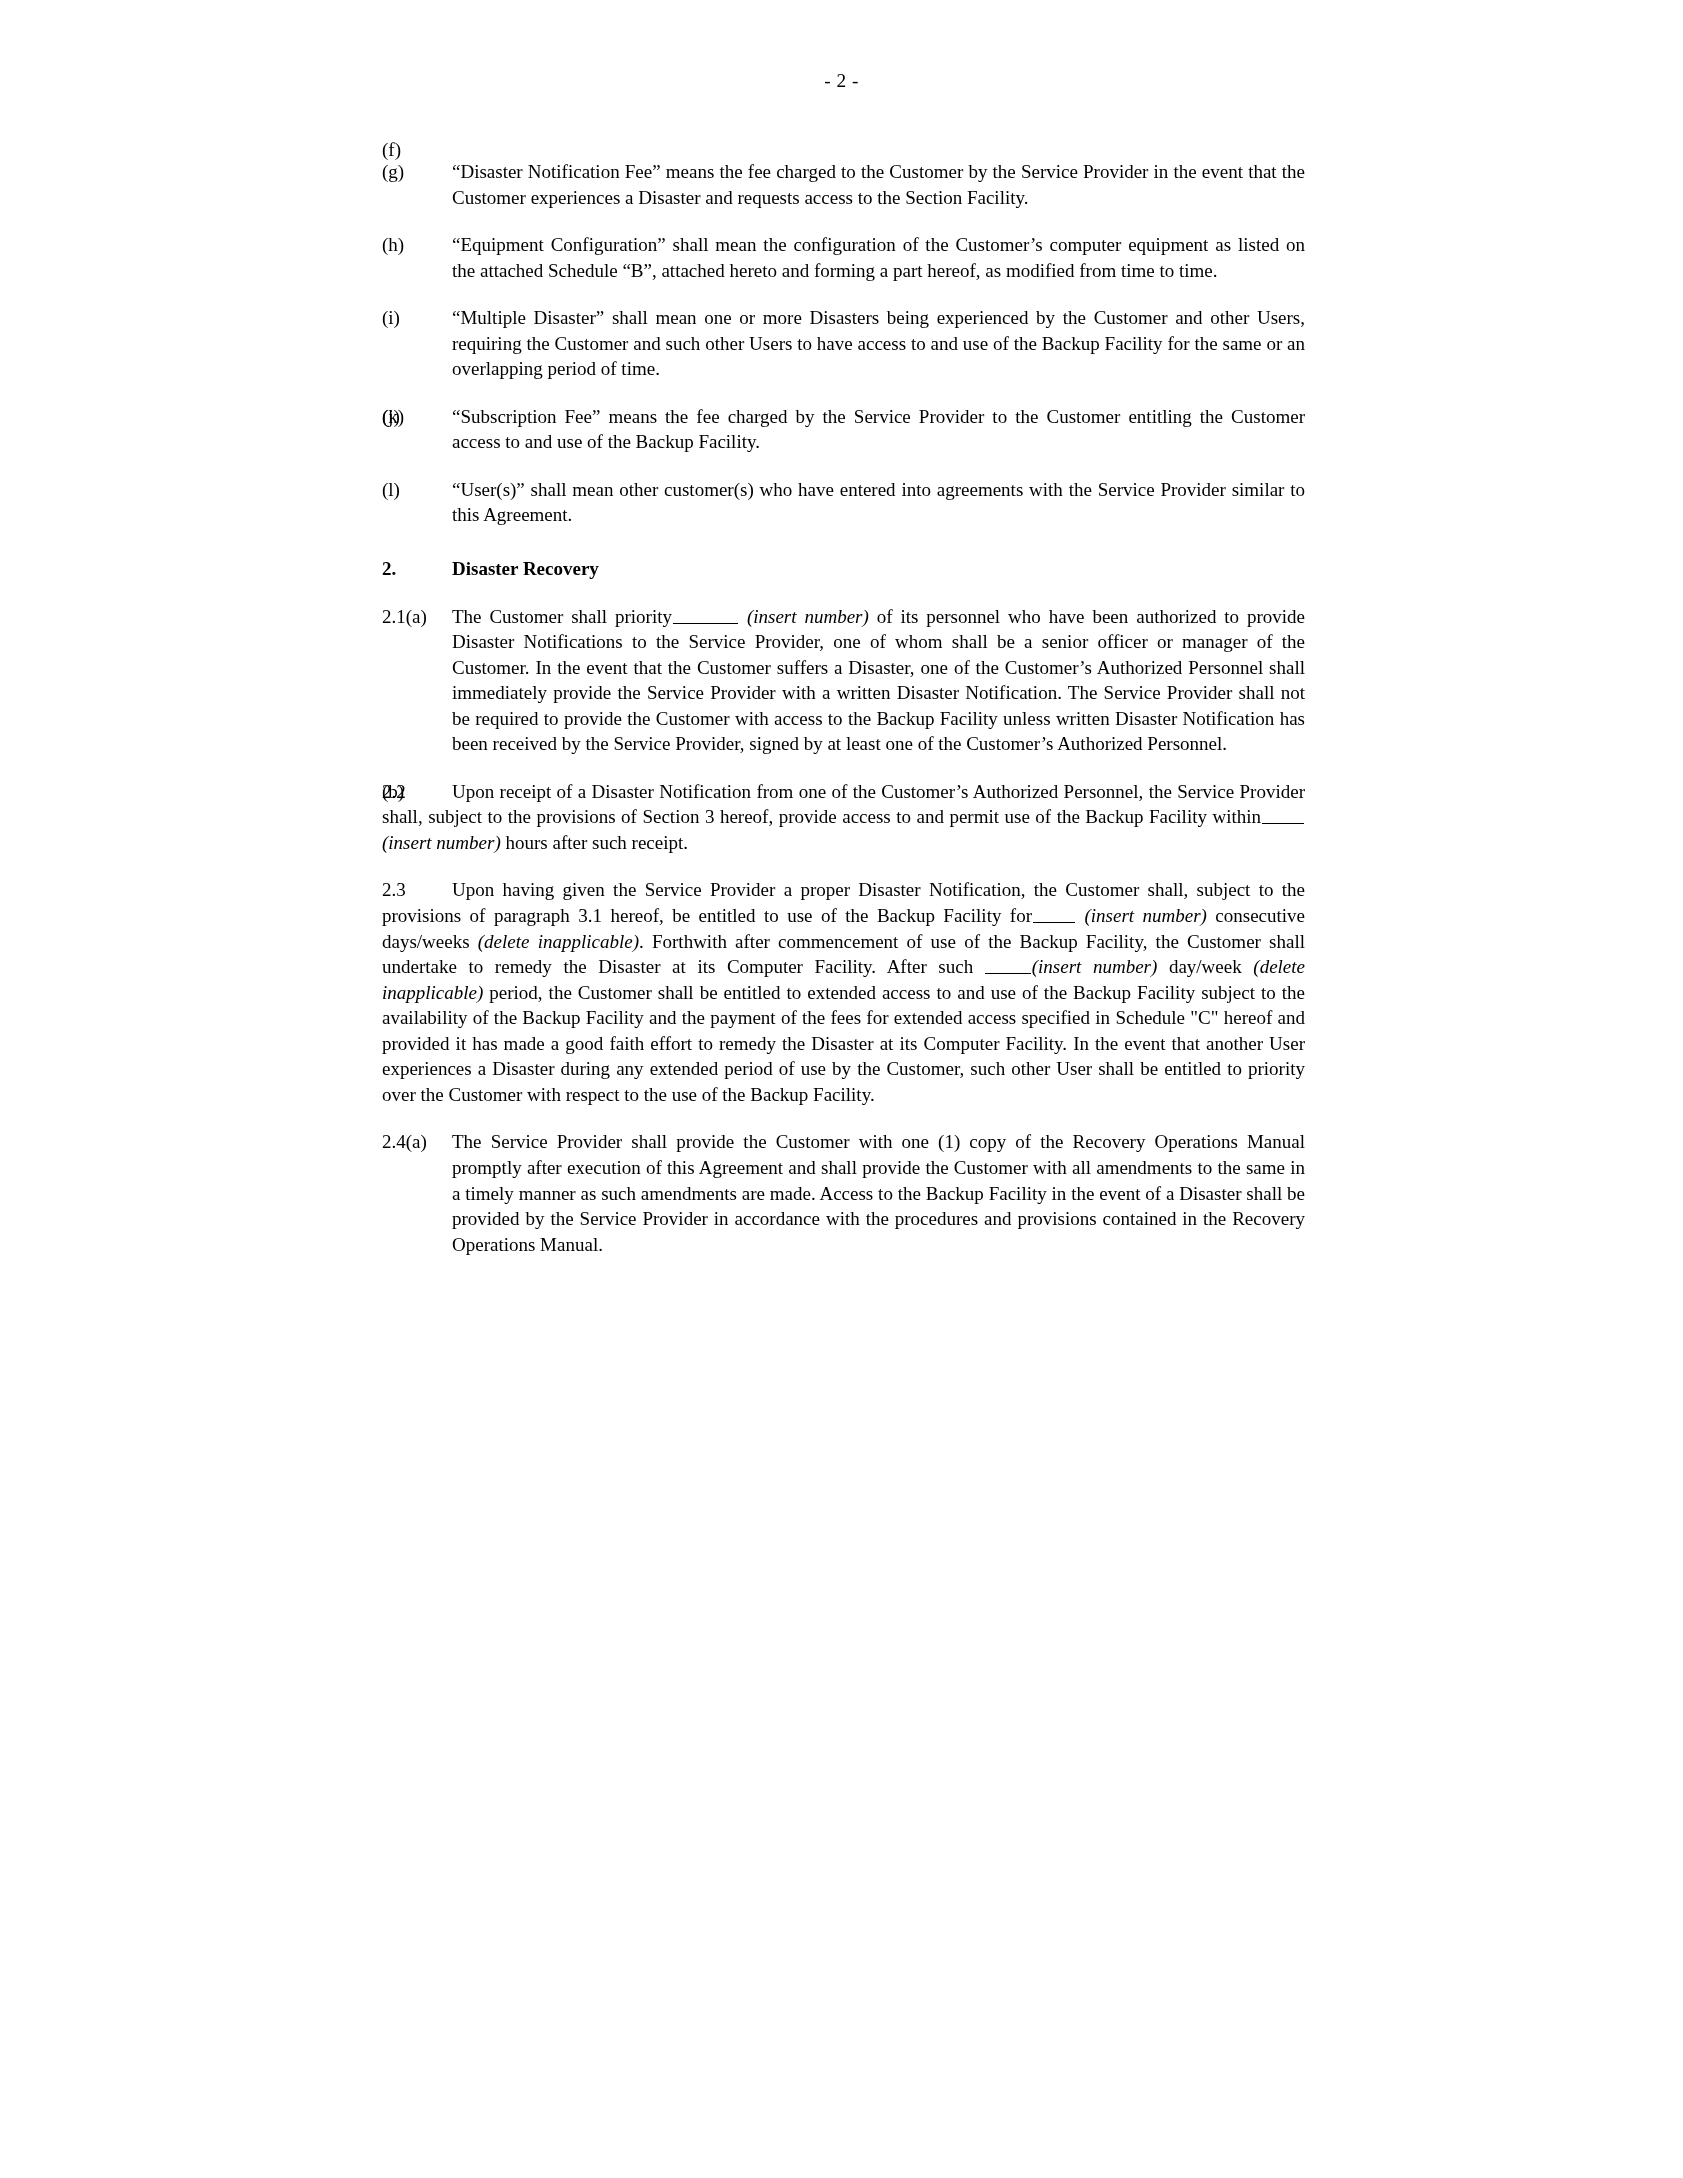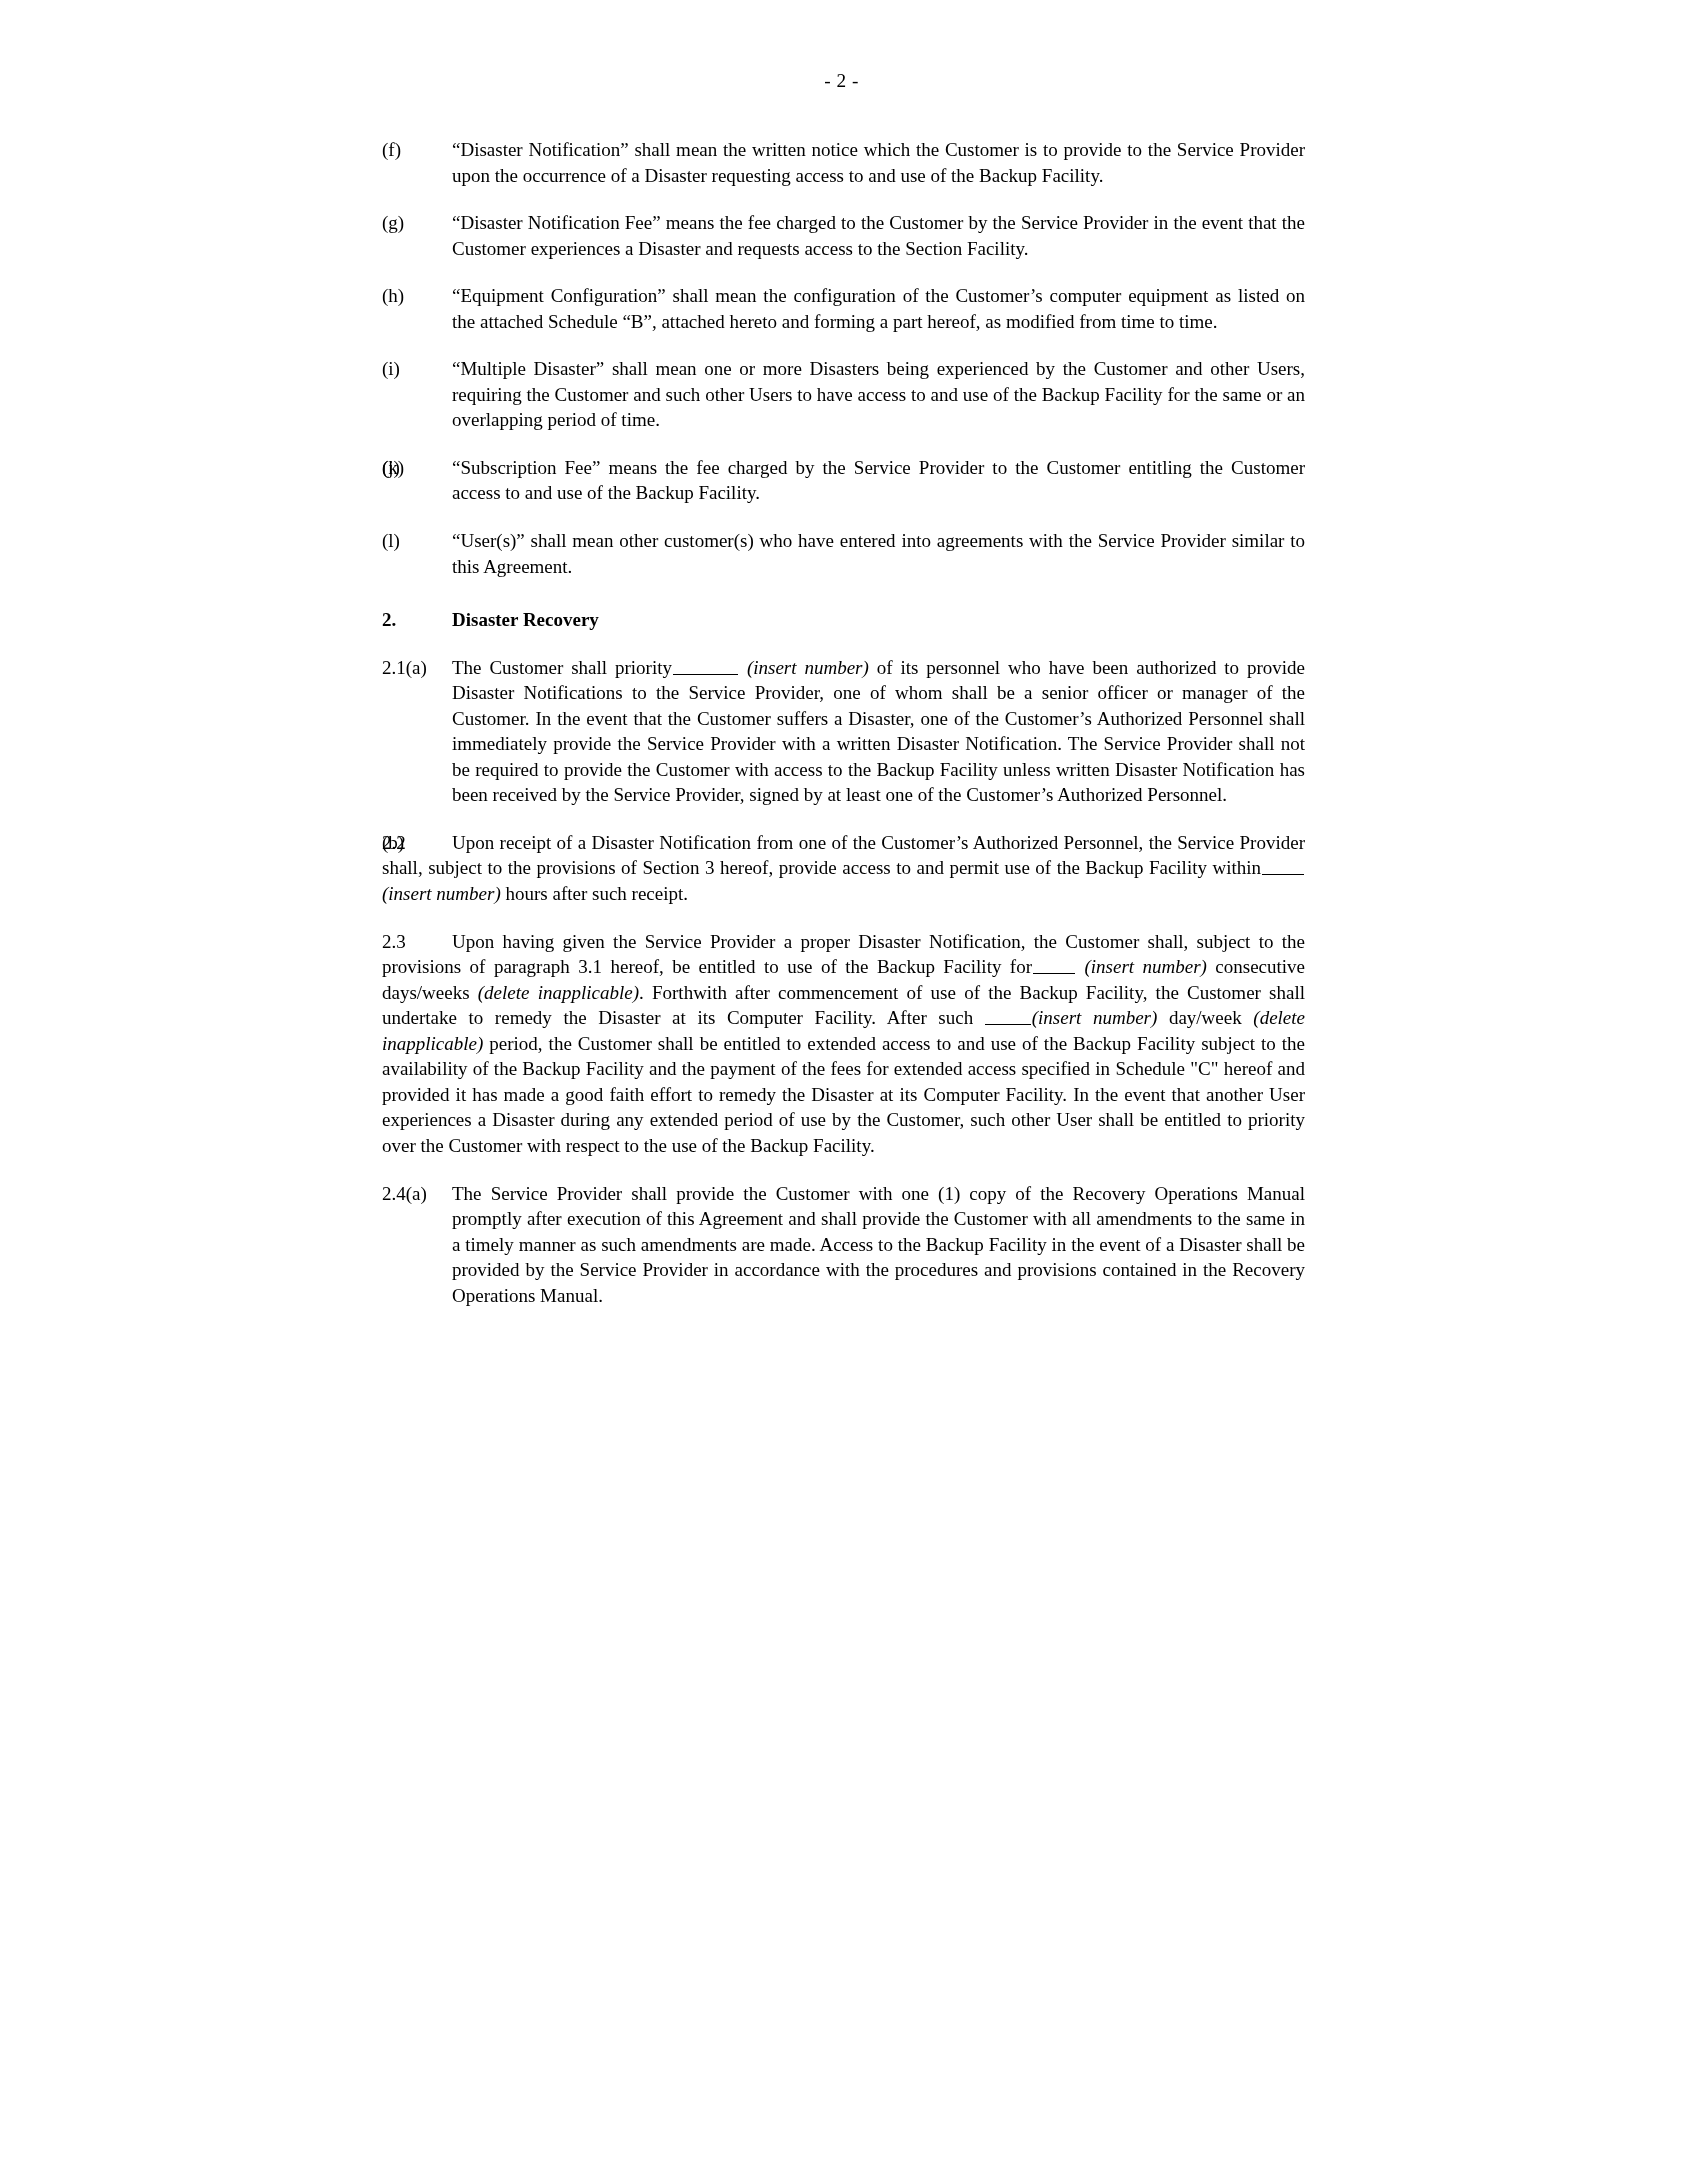--- a/index.html
+++ b/index.html
@@ -124,21 +124,20 @@
 <body>
 
 <div class="page">
 
   <div class="page-number">- 2 -</div>
 
   <div class="body-block">
 
     <div class="clause">
       <span class="label">(f)</span>
-      <span>“Disaster Notification” shall mean the written notice which the Customer is to provide to the Service Provider upon the occurrence of a Disaster requesting access to and use of the Backup Facility.</span>
     </div>
 
     <div class="clause">
       <span class="label">(g)</span>
       <span>“Disaster Notification Fee” means the fee charged to the Customer by the Service Provider in the event that the Customer experiences a Disaster and requests access to the Section Facility.</span>
     </div>
 
     <div class="clause">
       <span class="label">(h)</span>
       <span>“Equipment Configuration” shall mean the configuration of the Customer’s computer equipment as listed on the attached Schedule “B”, attached hereto and forming a part hereof, as modified from time to time.</span>

